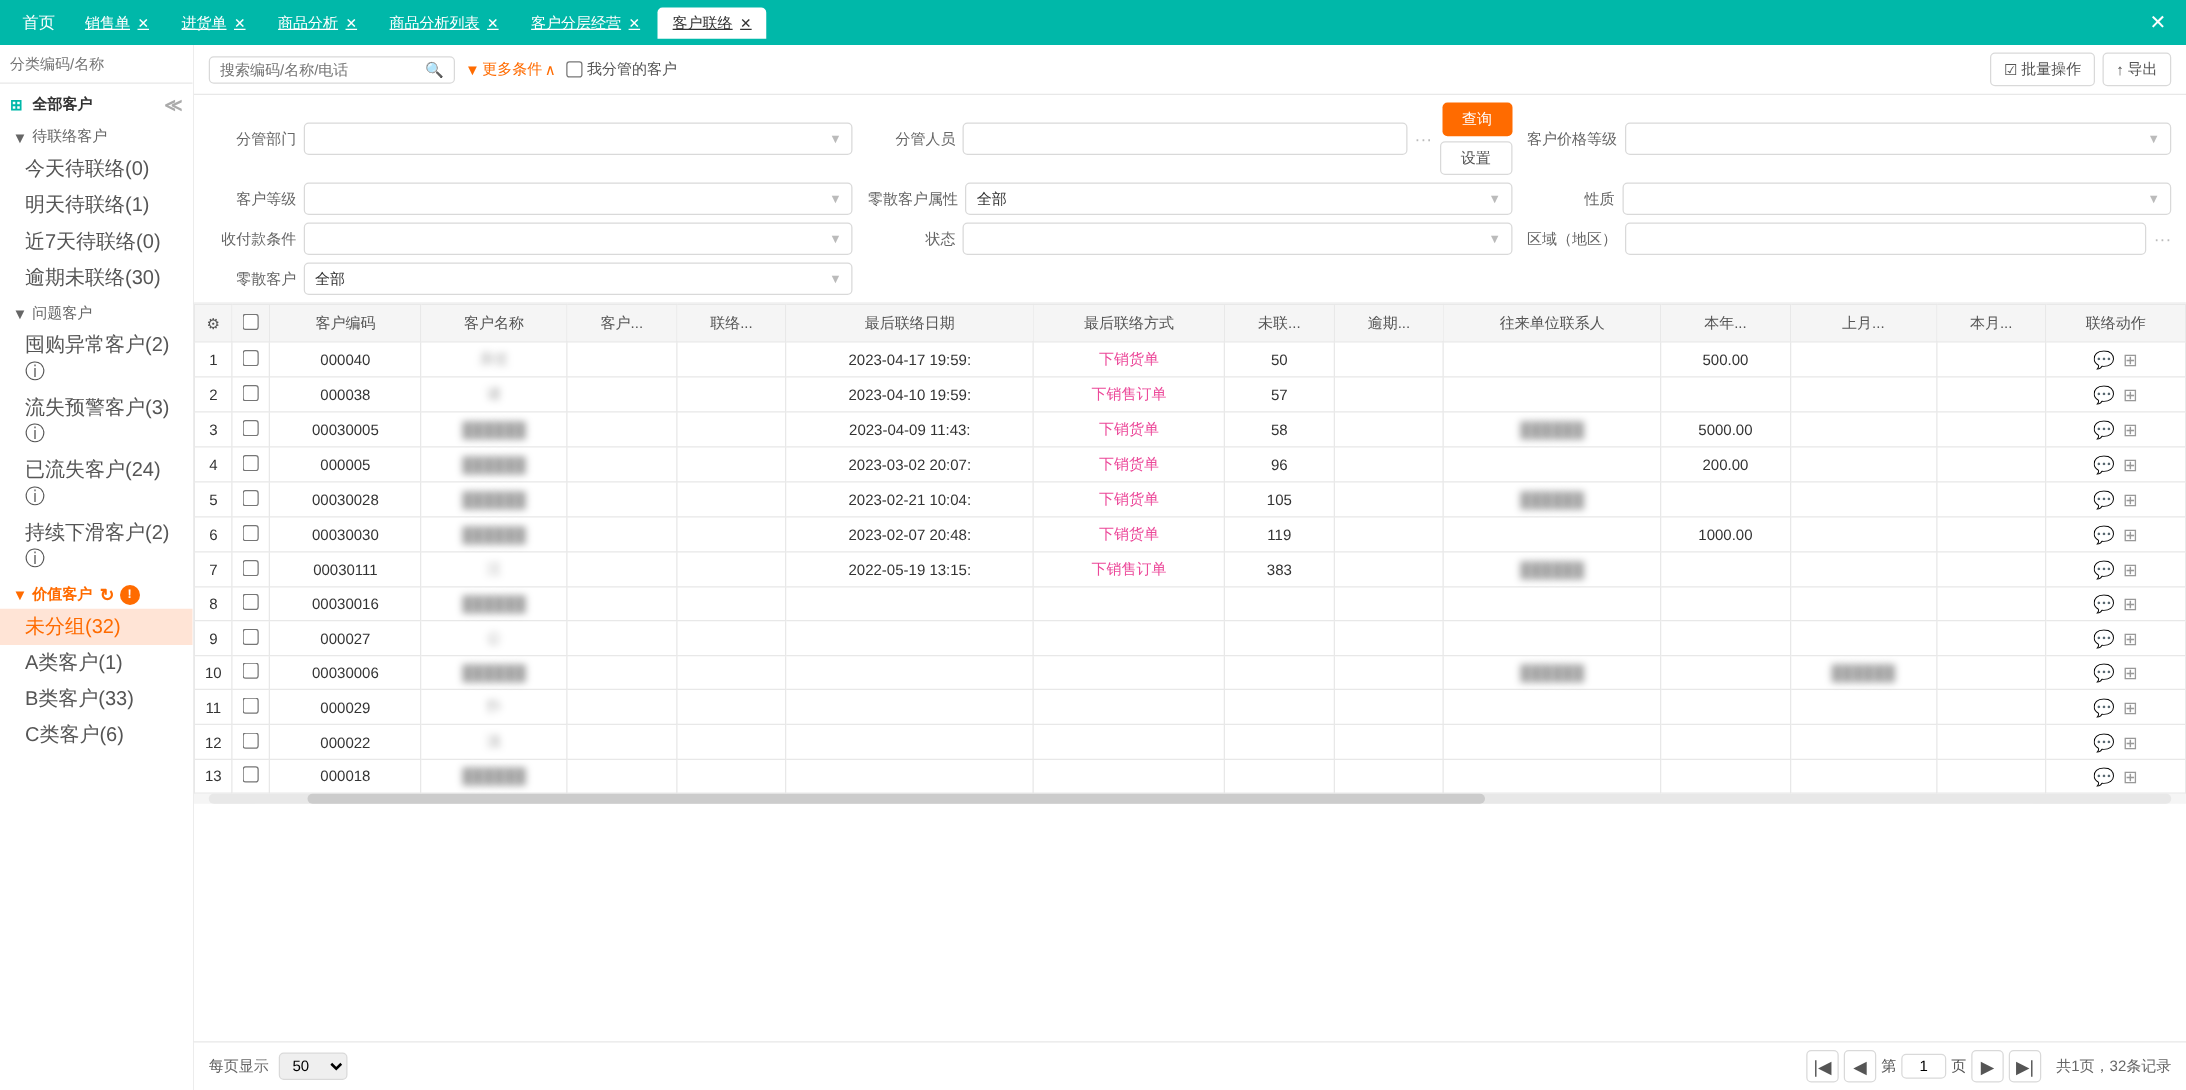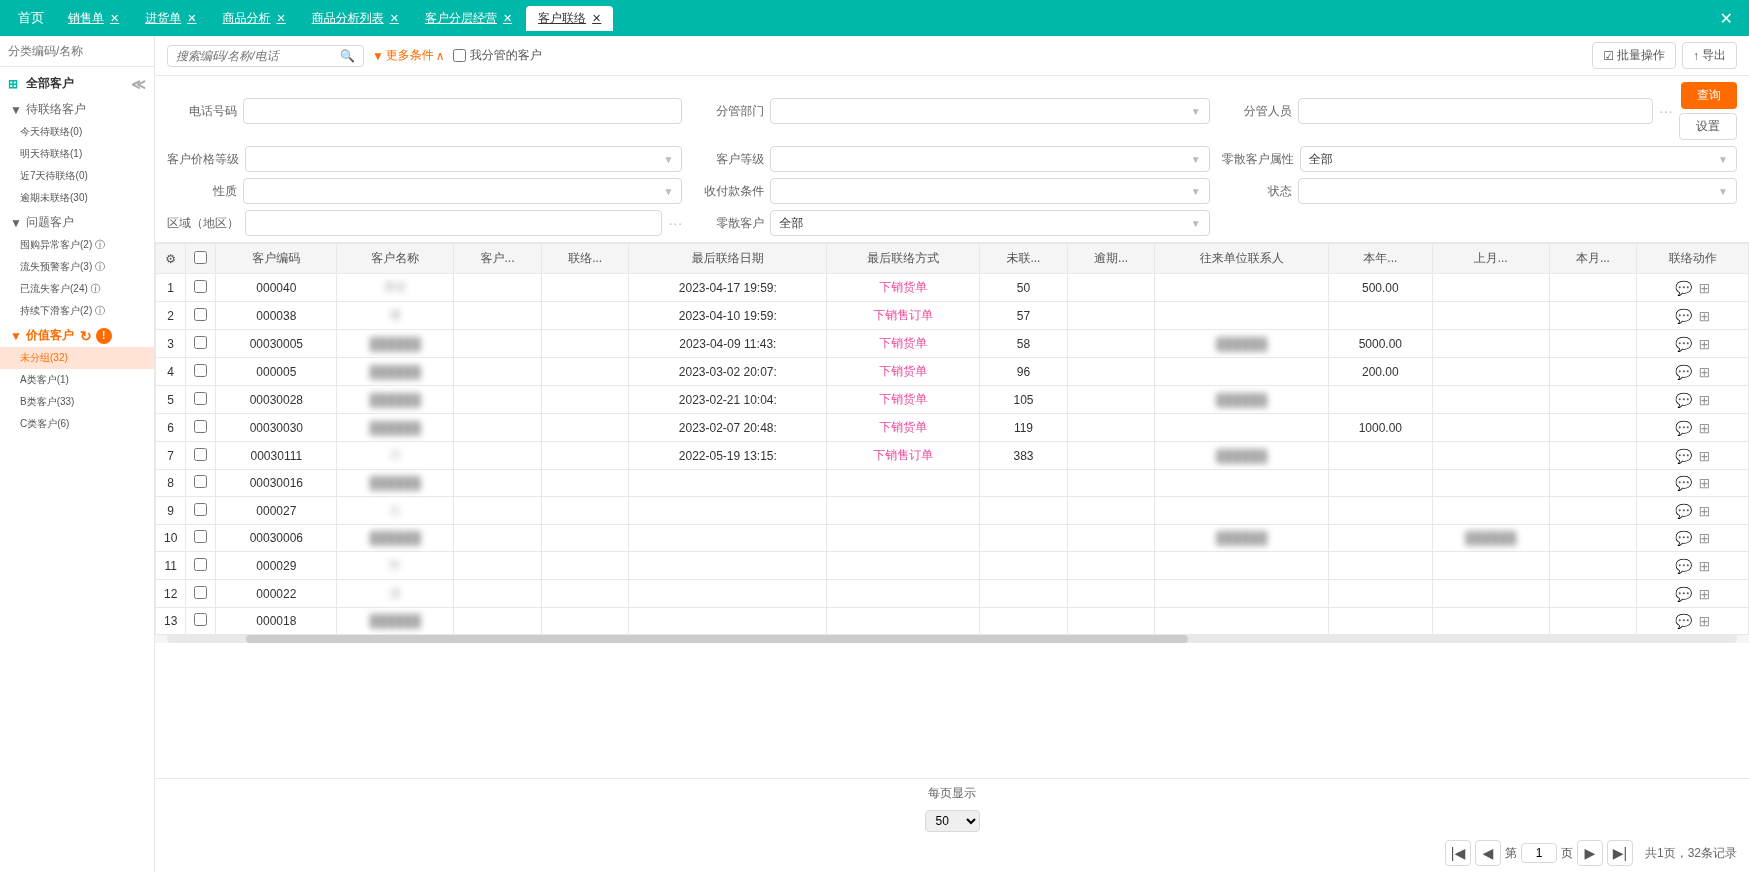--- a/index.html
+++ b/index.html
@@ -44,21 +44,21 @@
       padding: 8px 8px 4px 8px; font-weight: bold; color: #333; cursor: pointer;
     }
     .sidebar-section-header .icon-grid { color: #00b8a9; margin-right: 4px; }
     .sidebar-collapse-btn { color: #aaa; cursor: pointer; font-size: 14px; }
 
     .sidebar-group-title {
       padding: 5px 8px 3px 10px; color: #666; font-size: 11px; cursor: pointer;
       display: flex; align-items: center; gap: 4px;
     }
     .sidebar-item {
-      padding: 4px 8px 4px 20px; color: #555; cursor: pointer; font-size: 10px;
+      padding: 4px 8px 4px 20px; color: #555; cursor: pointer; font-size: 16px;
     }
     .sidebar-item.active { background: #ffe4d6; color: #ff6b00; font-weight: normal; }
 
     
     .content-area { flex: 1; display: flex; flex-direction: column; overflow: hidden; }
 
     
     .filter-bar {
       background: white; border-bottom: 1px solid #e8e8e8;
       padding: 6px 12px; display: flex; align-items: center; gap: 8px;
@@ -120,21 +120,21 @@
     }
     .link-text { color: #ec4899; cursor: pointer; text-decoration: none; }
     .action-icons { display: flex; gap: 6px; justify-content: center; align-items: center; }
     .action-icon { color: #999; cursor: pointer; font-size: 14px; }
     .col-gear { width: 30px; }
     .col-check { width: 30px; }
 
     
     .table-footer {
       display: flex; align-items: center; padding: 6px 12px;
-      border-top: 1px solid #e8e8e8; background: white; gap: 8px; flex-direction: column;
+      border-top: 1px solid #e8e8e8; background: white; gap: 8px;
     }
     .footer-label { color: #666; }
     .page-size-select {
       border: 1px solid #d9d9d9; border-radius: 4px; padding: 2px 6px;
       font-size: 12px; cursor: pointer; outline: none;
     }
     .page-nav { display: flex; align-items: center; gap: 4px; margin-left: auto; }
     .page-btn {
       border: 1px solid #d9d9d9; background: white; width: 26px; height: 26px;
       border-radius: 4px; cursor: pointer; display: flex; align-items: center;
@@ -225,21 +225,21 @@
     <div class="sidebar-item active">未分组(32)</div>
     <div class="sidebar-item">A类客户(1)</div>
     <div class="sidebar-item">B类客户(33)</div>
     <div class="sidebar-item">C类客户(6)</div>
   </div>
 
   <div class="content-area">
 
     <div class="filter-bar">
       <div class="filter-search">
-        <input type="text" style="width: 160px; font-style: italic;" placeholder="搜索编码/名称/电话">
+        <input type="text" style="width: 160px;" placeholder="搜索编码/名称/电话">
         <span style="color:#aaa;cursor:pointer;">🔍</span>
       </div>
       <div class="filter-more">
         <span style="color:#ff6b00;">▼</span>
         <span>更多条件</span>
         <span>∧</span>
       </div>
       <label class="filter-my">
         <input type="checkbox" style="">
         <span>我分管的客户</span>
@@ -251,24 +251,20 @@
         </button>
         <button class="btn-export">
           <span>↑</span>
           <span>导出</span>
         </button>
       </div>
     </div>
 
     <div class="adv-filter">
 
-      <div class="filter-row">
-        <span class="filter-label">电话号码</span>
-        <input class="filter-input-plain" value="" style="">
-      </div>
       <div class="filter-row">
         <span class="filter-label">分管部门</span>
         <div class="filter-input">
           <span></span>
           <span class="filter-select-arrow">▼</span>
         </div>
       </div>
       <div class="filter-row">
         <span class="filter-label">分管人员</span>
         <div class="filter-input" style="flex:1;">

